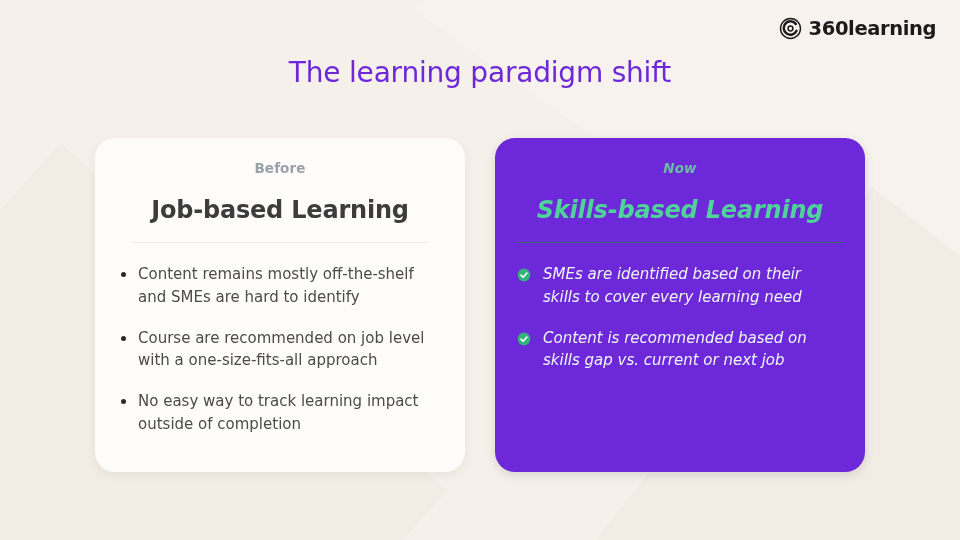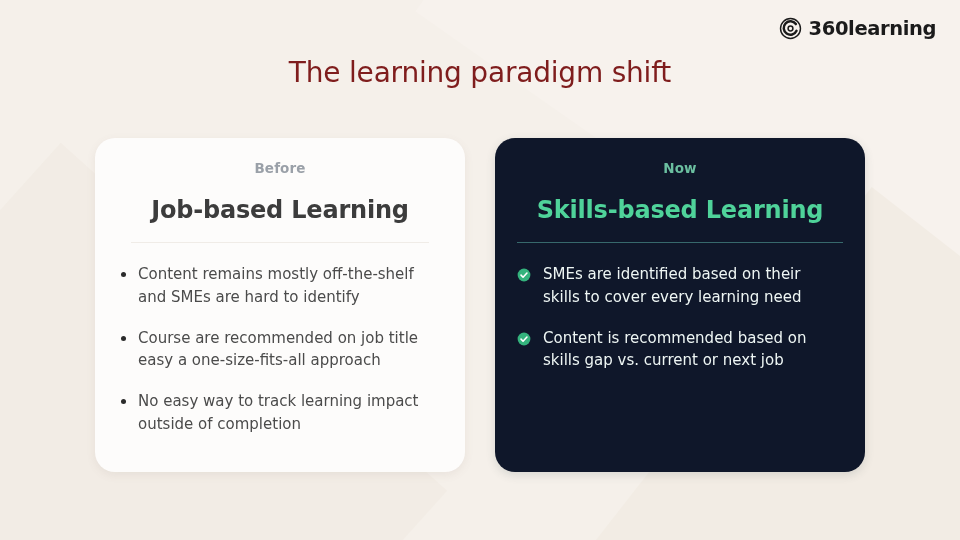--- a/index.html
+++ b/index.html
@@ -45,21 +45,21 @@
   }
   .logo-mark { width:23px; height:23px; display:block; }
   .logo-text {
     font-size:19.5px; font-weight:bold; color:#1b1b1b;
     letter-spacing:-0.4px; line-height:1;
   }
 
   .page-title {
     position:absolute; top:56px; left:0; right:0;
     text-align:center;
-    font-size:28px; color:#7f1d1d;
+    font-size:28px; color:#6d28d9;
     letter-spacing:-0.2px;
     z-index:5;
   }
 
   .cards {
     position:absolute; top:138px; left:0; right:0;
     display:flex; justify-content:center; gap:30px;
     z-index:4;
   }
   .card {
@@ -67,22 +67,23 @@
     border-radius:20px;
     display:flex; flex-direction:column;
     overflow:hidden;
     align-items:center;
   }
   .card-before {
     background:#fdfcfb;
     box-shadow:0 3px 10px rgba(120,105,90,0.09);
   }
   .card-now {
-    background:#0f172a;
+    background:#6d28d9;
     box-shadow:0 3px 10px rgba(60,80,80,0.16);
+    font-style:italic;
   }
 
   .card-head {
     padding:22px 20px 18px;
     text-align:center;
   }
   .card-before .card-head { border-bottom:1px solid #f0ece7; }
   .card-now .card-head { border-bottom:1px solid #37696c; }
 
   .eyebrow {
@@ -153,21 +154,21 @@
       <div class="card-title">Job-based Learning</div>
     </div>
     <div class="card-body">
       <ul class="bullet-list">
         <li class="bullet">
           <span class="dot-icon"></span>
           <span class="bullet-text">Content remains mostly off-the-shelf and SMEs are hard to identify</span>
         </li>
         <li class="bullet">
           <span class="dot-icon"></span>
-          <span class="bullet-text">Course are recommended on job title easy a one-size-fits-all approach</span>
+          <span class="bullet-text">Course are recommended on job level with a one-size-fits-all approach</span>
         </li>
         <li class="bullet">
           <span class="dot-icon"></span>
           <span class="bullet-text">No easy way to track learning impact outside of completion</span>
         </li>
       </ul>
     </div>
   </div>
 
   <div class="card card-now">

